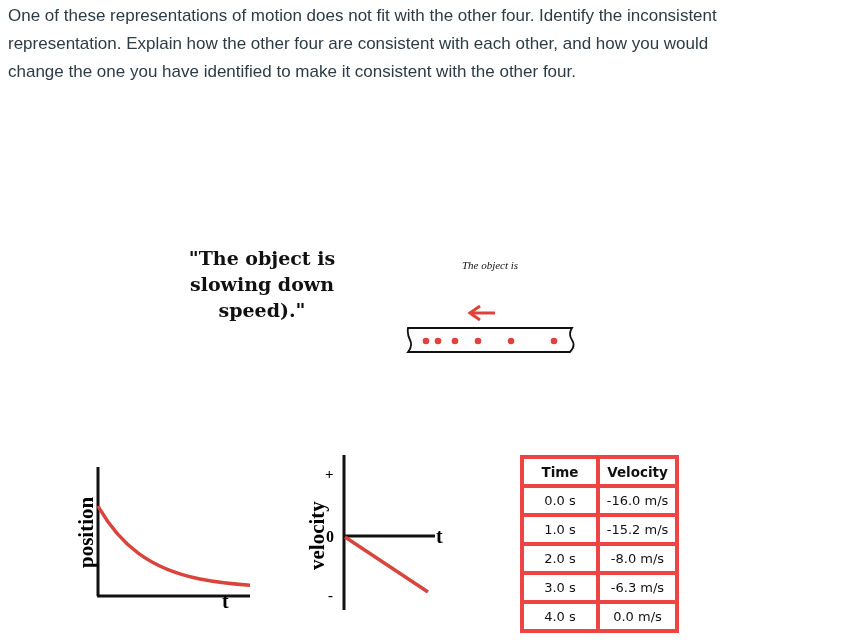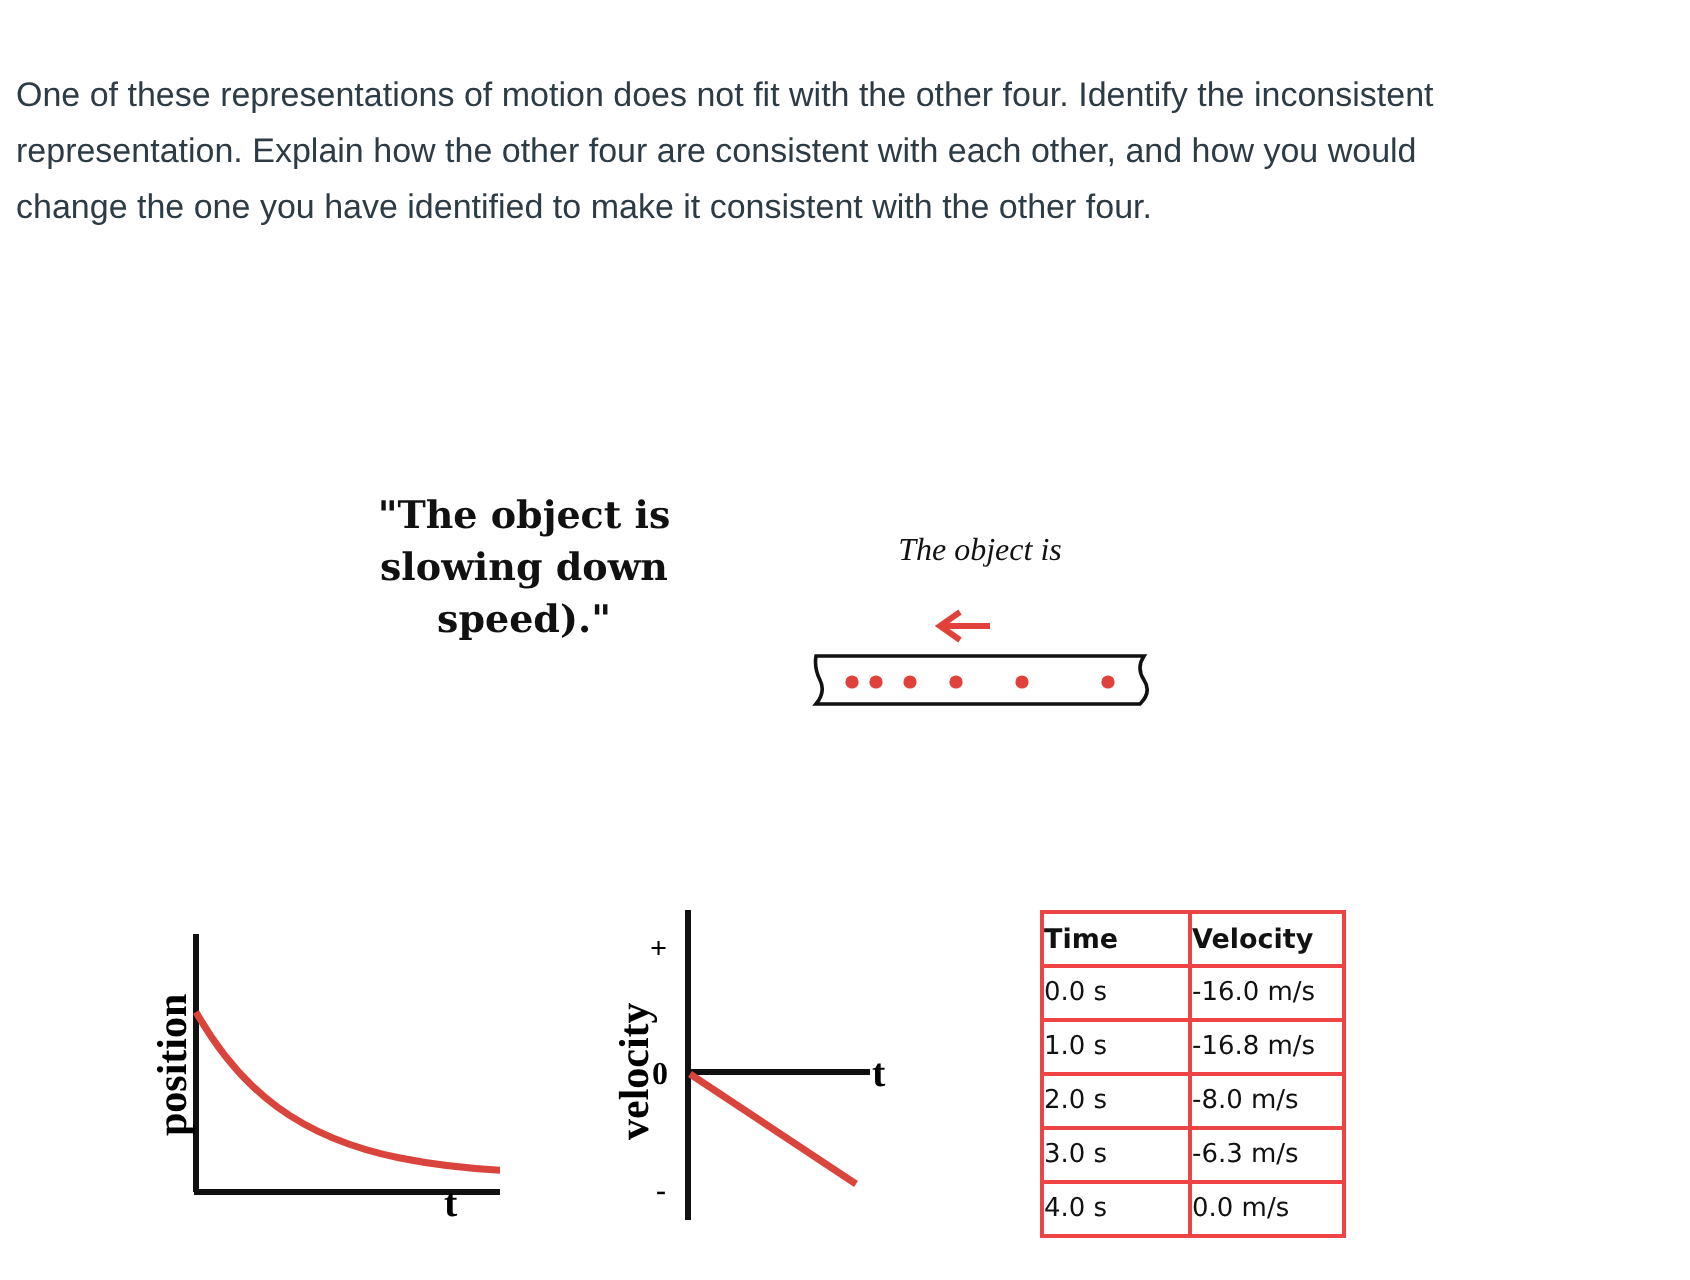--- a/index.html
+++ b/index.html
@@ -1,42 +1,42 @@
 <!DOCTYPE html>
 <html><head>
 <meta charset="utf-8">
 <style>
   html, body { margin: 0; padding: 0; background: #ffffff; }
   body { width: 845px; height: 640px; position: relative; overflow: hidden; }
   .prompt {
     position: absolute; left: 8px; top: 2px; width: 740px;
     font-family: "Liberation Sans", sans-serif; font-size: 17px;
-    line-height: 28px; color: #2d3b45; margin-top: 32px;
+    line-height: 28px; color: #2d3b45;
   }
   .abs { position: absolute; }
   .quote {
     left: 172px; top: 245px; width: 180px; text-align: center;
     font-family: "DejaVu Serif", serif; font-weight: bold;
     font-size: 19px; line-height: 26px; color: #111;
   }
   .motion-caption {
     left: 410px; top: 256px; width: 160px; text-align: center;
     font-family: "Liberation Serif", serif; font-style: italic;
-    font-size: 16px; line-height: 19px; color: #111; margin-top: 10px;
+    font-size: 11px; line-height: 19px; color: #111;
   }
   .axis-label {
     font-family: "Liberation Serif", serif; font-weight: bold; color: #111;
   }
   table.vt {
     position: absolute; left: 520px; top: 455px;
     border-collapse: collapse;
     font-family: "DejaVu Sans", sans-serif; font-size: 13px; color: #111;
   }
   table.vt th, table.vt td {
-    border: 2px solid #ef4444; text-align: left; height: 25px; padding: 0;
+    border: 4px solid #ef4444; text-align: center; height: 25px; padding: 0;
   }
   table.vt th { font-weight: bold; font-size: 13.5px; }
   table.vt .c1 { width: 72px; }
   table.vt .c2 { width: 75px; }
 </style>
 </head>
 <body>
 
 <div class="prompt">One of these representations of motion does not fit with the other four. Identify the inconsistent representation. Explain how the other four are consistent with each other, and how you would change the one you have identified to make it consistent with the other four.</div>
 
@@ -93,21 +93,21 @@
       <th class="c2">Velocity</th>
     </tr>
   </thead>
   <tbody>
     <tr>
       <td>0.0 s</td>
       <td>-16.0 m/s</td>
     </tr>
     <tr>
       <td>1.0 s</td>
-      <td>-16.8 m/s</td>
+      <td>-15.2 m/s</td>
     </tr>
     <tr>
       <td>2.0 s</td>
       <td>-8.0 m/s</td>
     </tr>
     <tr>
       <td>3.0 s</td>
       <td>-6.3 m/s</td>
     </tr>
     <tr>

